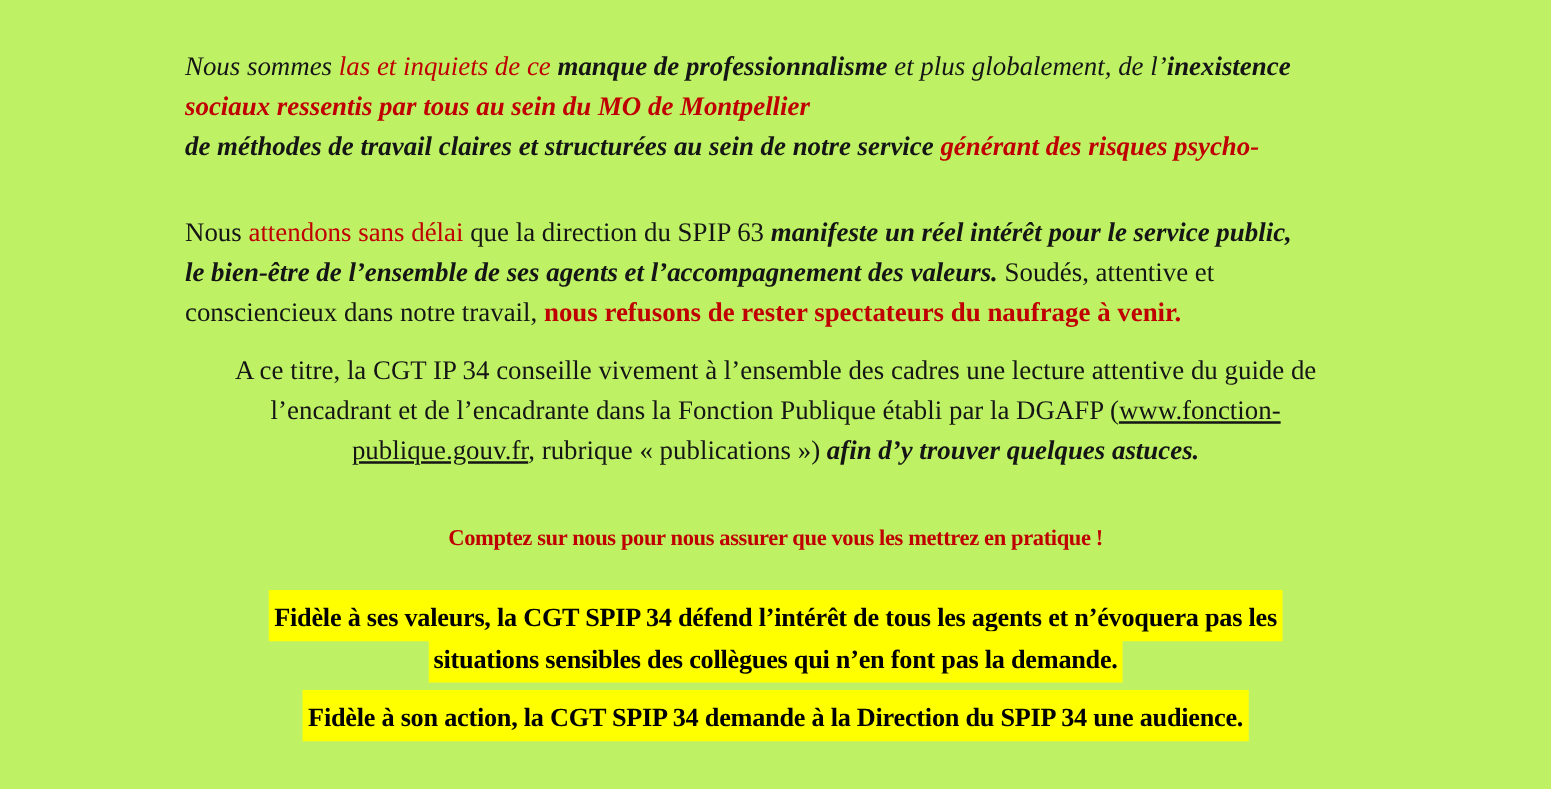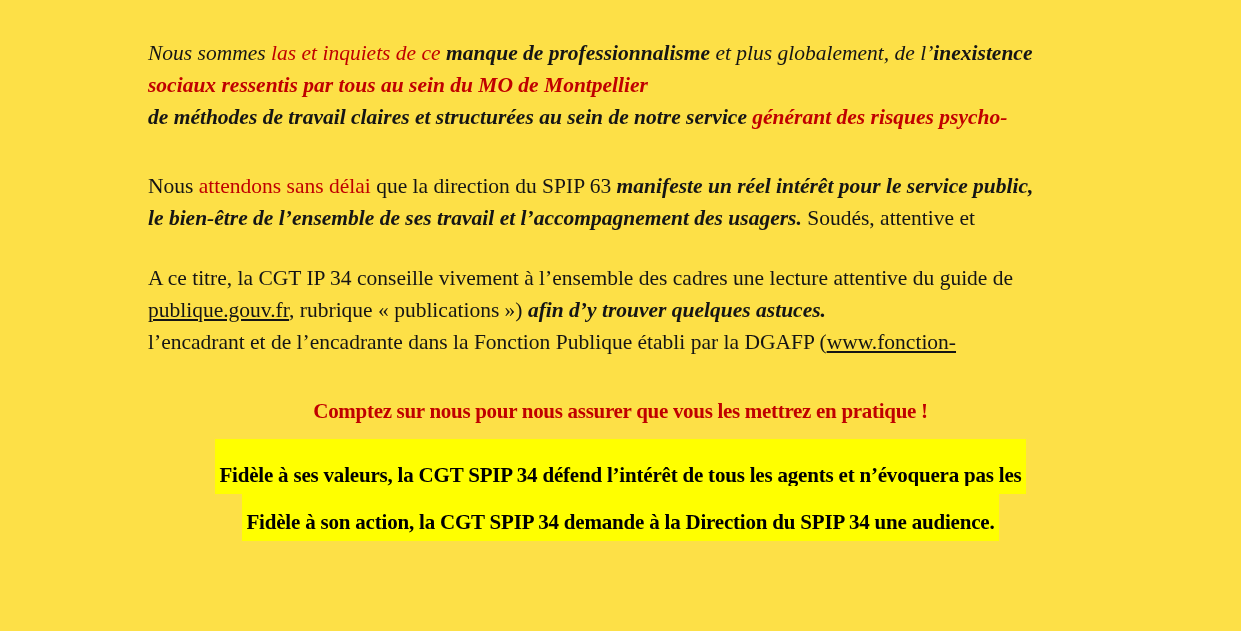--- a/index.html
+++ b/index.html
@@ -5,87 +5,89 @@
   :root{
     --red:#c00000;
     --ink:#151515;
     --yellow:#ffff00;
   }
   html,body{margin:0;padding:0;background:#ffffff;}
   .page{
     position:relative;
     width:1241px;
     height:631px;
-    background:#fde047;
+    background:#bef264;
     overflow:hidden;
     font-family:"Liberation Serif","DejaVu Serif",serif;
     color:var(--ink);
   }
   #doc{padding:37px 148px 0 148px;}
   .para{margin:0;}
   .line{
     white-space:nowrap;
     line-height:32px;
     font-size:21.5px;
   }
   .para-center .line{text-align:center;}
   
   .para[data-name="para-attente"]{margin-top:37px;}
-  .para[data-name="para-conseil"]{margin-top:28px;}
+  .para[data-name="para-conseil"]{margin-top:14px;text-align:center;}
   .para[data-name="para-comptez"]{margin-top:37px;}
   .para[data-name="para-fidele-valeurs"]{margin-top:32px;}
   .para[data-name="para-fidele-valeurs"] .line{line-height:33px;}
   .para[data-name="para-fidele-action"]{margin-top:14px;}
   .para[data-name="para-fidele-action"] .line{line-height:33px;font-family:Liberation Serif, serif;}
   
   .s-i{font-style:italic;}
   .s-i-red{font-style:italic;color:var(--red);}
   .s-bi{font-style:italic;font-weight:bold;}
   .s-bi-red{font-style:italic;font-weight:bold;color:var(--red);}
   .s-r{}
   .s-r-red{color:var(--red);font-family:Liberation Serif, serif;}
   .s-b-red{font-weight:bold;color:var(--red);}
   .s-u{text-decoration:underline;color:var(--ink);cursor:pointer;}
   .s-cb{ 
     font-weight:bold;
     color:var(--red);
-    font-size:21px;
+    font-size:18px;
     letter-spacing:-0.3px;
   }
   .s-hl{ 
     font-weight:bold;
     color:#000;
     background:var(--yellow);
     font-size:21px;
     letter-spacing:-0.2px;
-    padding:24px 4px 7px 4px;
+    padding:10px 4px 7px 4px;
   }
 </style>
 </head>
 <body>
 
 <div class="page" data-name="document-page">
   <div id="doc" data-name="document-body">
       <div class="para" data-name="para-constat">
         <div class="line" data-name="text-line"><span class="s-i" data-name="text-segment">Nous sommes </span><span class="s-i-red" data-name="text-segment">las et inquiets de ce </span><span class="s-bi" data-name="text-segment">manque de professionnalisme</span><span class="s-i" data-name="text-segment"> et plus globalement, de l’</span><span class="s-bi" data-name="text-segment">inexistence</span></div>
         <div class="line" data-name="text-line"><span class="s-bi-red" data-name="text-segment">sociaux ressentis par tous au sein du MO de Montpellier</span></div>
         <div class="line" data-name="text-line"><span class="s-bi" data-name="text-segment">de méthodes de travail claires et structurées au sein de notre service </span><span class="s-bi-red" data-name="text-segment">générant des risques psycho-</span></div>
       </div>
       <div class="para" data-name="para-attente">
         <div class="line" data-name="text-line"><span class="s-r" data-name="text-segment">Nous </span><span class="s-r-red" data-name="text-segment">attendons sans délai </span><span class="s-r" data-name="text-segment">que la direction du SPIP 63 </span><span class="s-bi" data-name="text-segment">manifeste un réel intérêt pour le service public,</span></div>
-        <div class="line" data-name="text-line"><span class="s-bi" data-name="text-segment">le bien-être de l’ensemble de ses travail et l’accompagnement des usagers.</span><span class="s-r" data-name="text-segment"> Soudés, attentive et</span></div>
+        <div class="line" data-name="text-line"><span class="s-bi" data-name="text-segment">le bien-être de l’ensemble de ses agents et l’accompagnement des valeurs.</span><span class="s-r" data-name="text-segment"> Soudés, attentive et</span></div>
+        <div class="line" data-name="text-line"><span class="s-r" data-name="text-segment">consciencieux dans notre travail, </span><span class="s-b-red" data-name="text-segment">nous refusons de rester spectateurs du naufrage à venir.</span></div>
       </div>
       <div class="para" data-name="para-conseil">
         <div class="line" data-name="text-line"><span class="s-r" data-name="text-segment">A ce titre, la CGT IP 34 conseille vivement à l’ensemble des cadres une lecture attentive du guide de</span></div>
+        <div class="line" data-name="text-line"><span class="s-r" data-name="text-segment">l’encadrant et de l’encadrante dans la Fonction Publique établi par la DGAFP (</span><span class="s-u" data-name="hyperlink-fonction-publique">www.fonction-</span></div>
         <div class="line" data-name="text-line"><span class="s-u" data-name="hyperlink-fonction-publique">publique.gouv.fr</span><span class="s-r" data-name="text-segment">, rubrique « publications ») </span><span class="s-bi" data-name="text-segment">afin d’y trouver quelques astuces.</span></div>
-        <div class="line" data-name="text-line"><span class="s-r" data-name="text-segment">l’encadrant et de l’encadrante dans la Fonction Publique établi par la DGAFP (</span><span class="s-u" data-name="hyperlink-fonction-publique">www.fonction-</span></div>
       </div>
       <div class="para para-center" data-name="para-comptez">
         <div class="line" data-name="text-line"><span class="s-cb" data-name="text-segment">Comptez sur nous pour nous assurer que vous les mettrez en pratique !</span></div>
       </div>
       <div class="para para-center" data-name="para-fidele-valeurs">
         <div class="line" data-name="text-line"><span class="s-hl" data-name="text-segment">Fidèle à ses valeurs, la CGT SPIP 34 défend l’intérêt de tous les agents et n’évoquera pas les</span></div>
+        <div class="line" data-name="text-line"><span class="s-hl" data-name="text-segment">situations sensibles des collègues qui n’en font pas la demande.</span></div>
       </div>
       <div class="para para-center" data-name="para-fidele-action">
         <div class="line" data-name="text-line"><span class="s-hl" data-name="text-segment">Fidèle à son action, la CGT SPIP 34 demande à la Direction du SPIP 34 une audience.</span></div>
       </div>
     </div>
 </div>
 
 </body></html>

